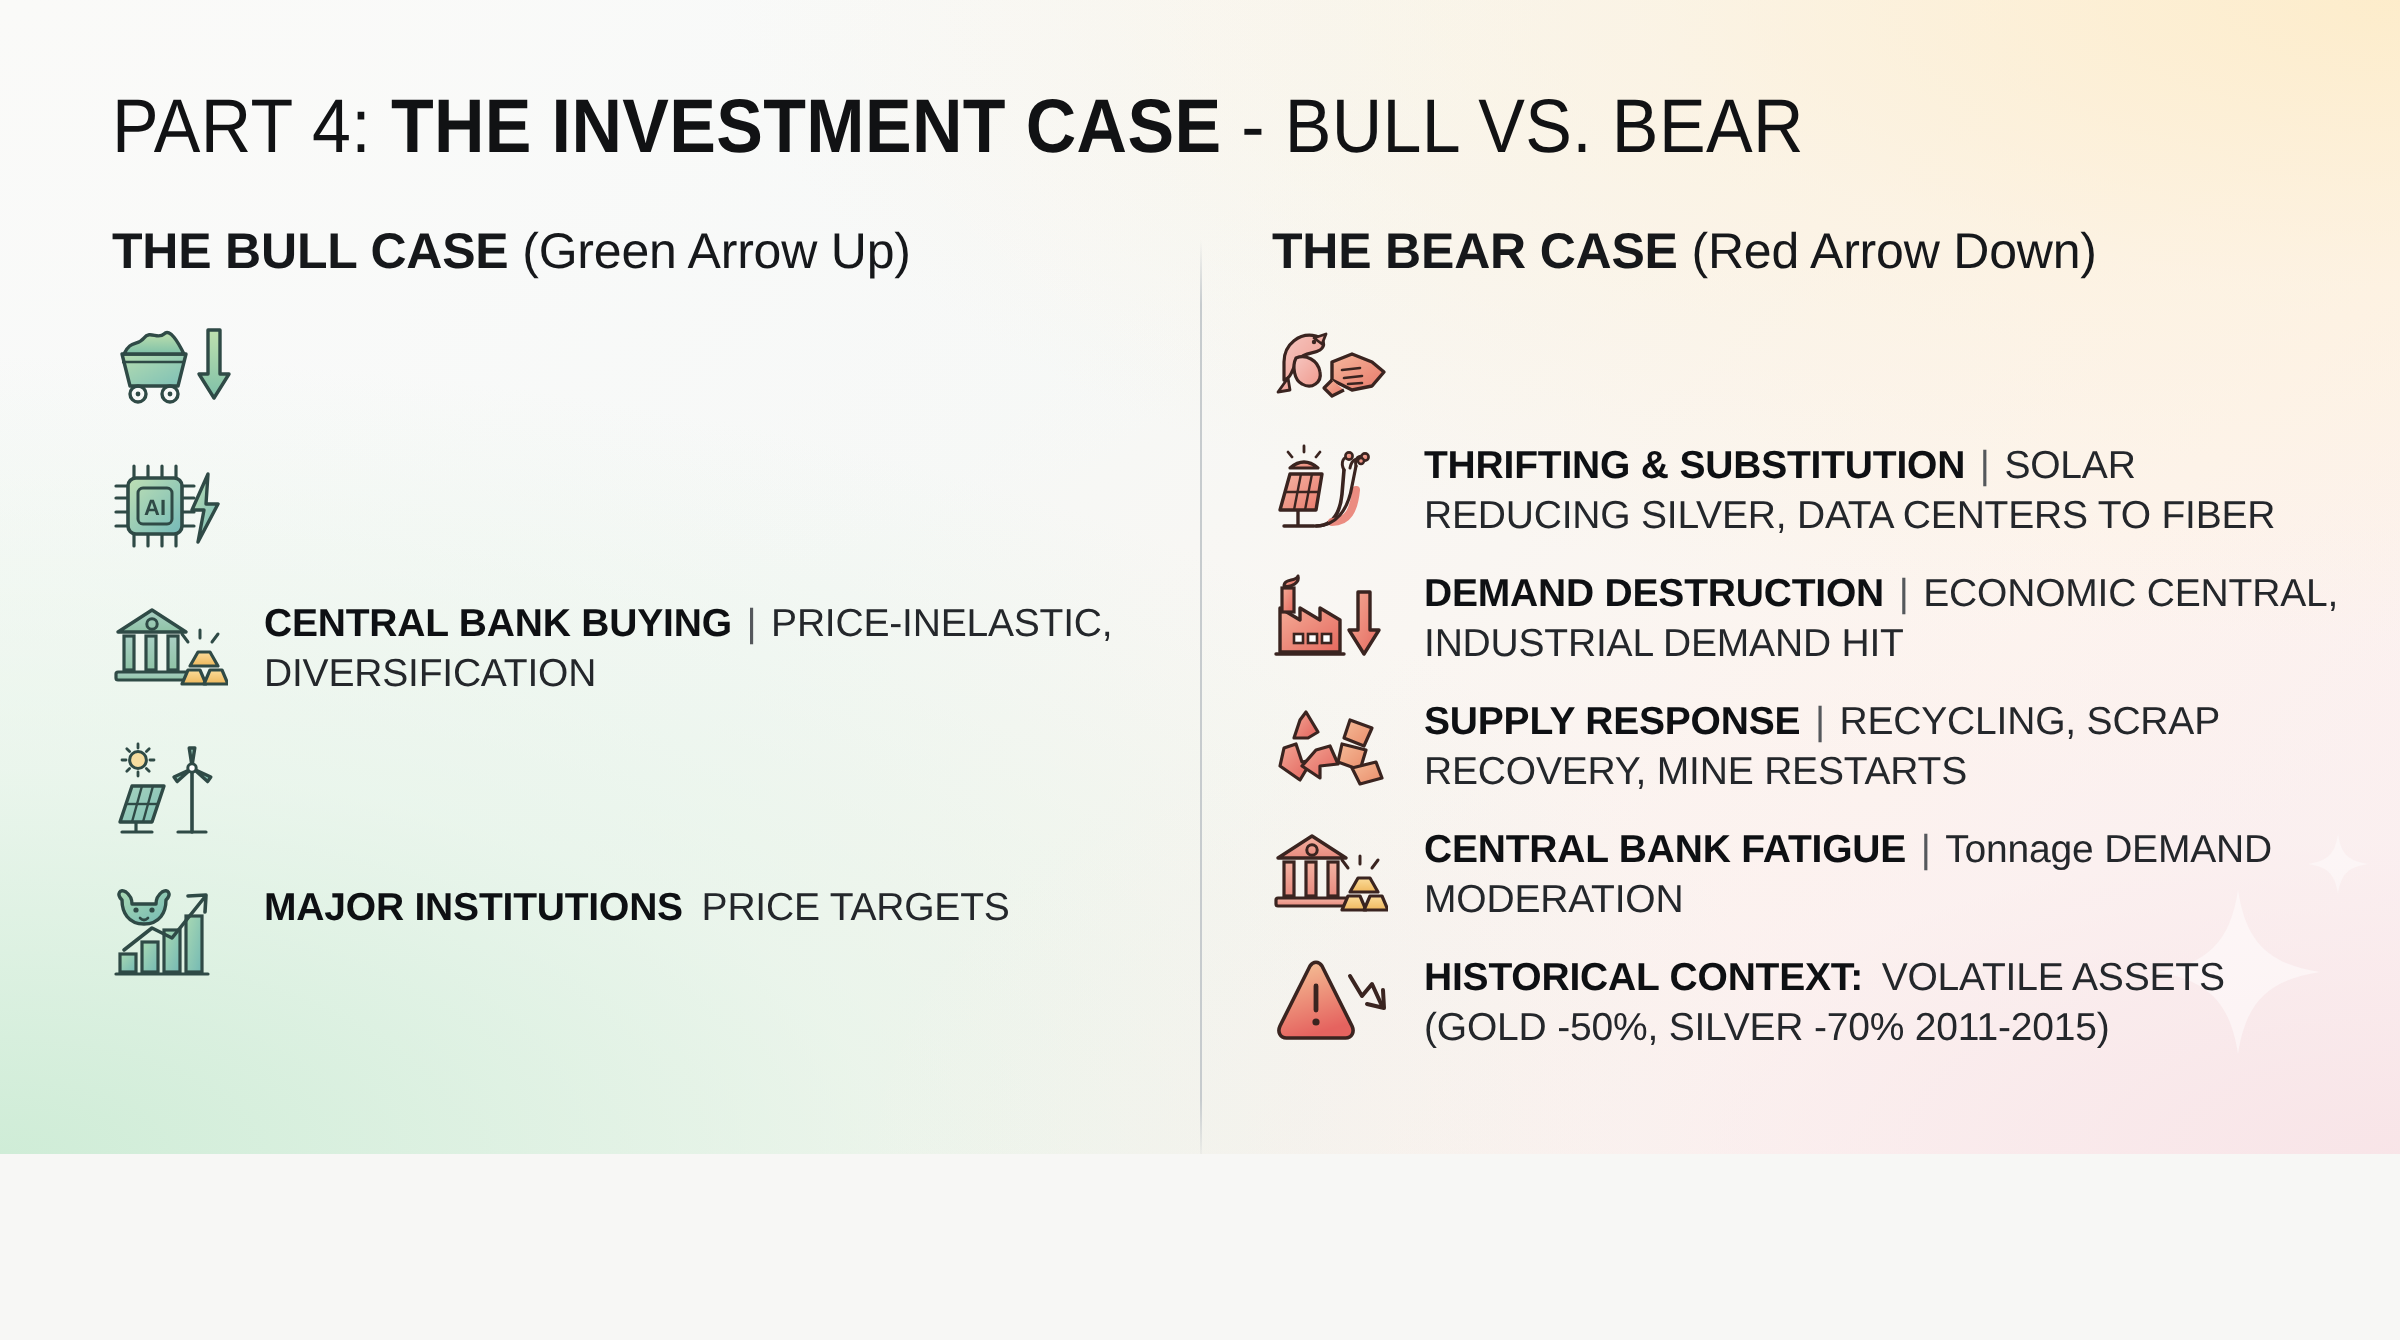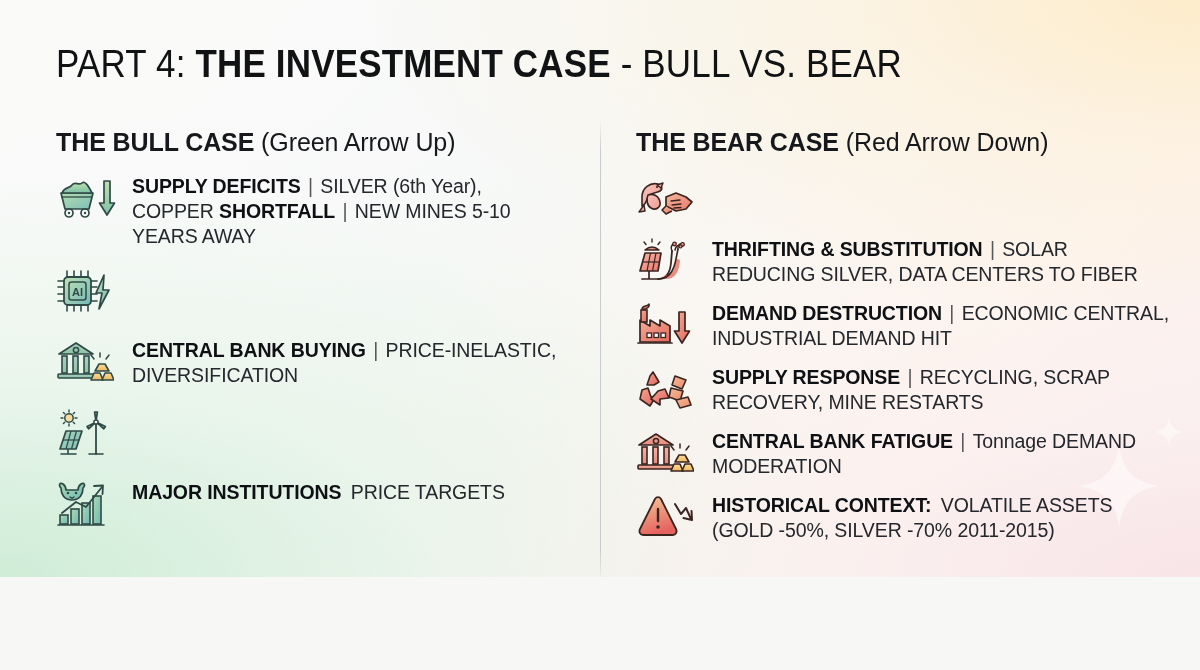--- a/index.html
+++ b/index.html
@@ -50,21 +50,21 @@
   .col { position:relative; }
   .col-bull { width:600px; padding:0 36px 0 56px; }
   .col-bear { width:600px; padding:0 30px 0 36px; }
   .divider {
     position:absolute; left:600px; top:8px;
     width:1px; height:462px;
     background:linear-gradient(180deg, rgba(200,204,206,0) 0%, rgba(196,201,204,.95) 7%, rgba(196,201,204,.95) 93%, rgba(200,204,206,0) 100%);
   }
   .col-head {
     font-size:25px; color:#16181b;
-    margin:16px 0 14px 0; white-space:nowrap;
+    margin:0 0 14px 0; white-space:nowrap;
     letter-spacing:-.1px;
   }
   .col-head .bold { font-weight:700; }
   .col-head .lite { font-weight:400; }
   
   ul.items { list-style:none; }
   li.item {
     display:flex; align-items:flex-start;
     gap:14px;
   }
@@ -132,24 +132,20 @@
               </defs>
               <path d="M5 18 L37 18 L33 34 L9 34 Z" fill="url(#bg1)" stroke="#2f4a46" stroke-width="1.7" stroke-linejoin="round"></path>
               <path d="M6 18 C9 11 13 14 16 10 C19 6 23 11 26 8 C29 5 33 12 36 18 Z" fill="url(#bg1b)" stroke="#2f4a46" stroke-width="1.7" stroke-linejoin="round"></path>
               <line x1="5" y1="22" x2="36" y2="22" stroke="#2f4a46" stroke-width="1.3"></line>
               <circle cx="13" cy="38" r="4" fill="none" stroke="#2f4a46" stroke-width="1.7"></circle>
               <circle cx="29" cy="38" r="4" fill="none" stroke="#2f4a46" stroke-width="1.7"></circle>
               <circle cx="13" cy="38" r="1.2" fill="#2f4a46"></circle>
               <circle cx="29" cy="38" r="1.2" fill="#2f4a46"></circle>
               <path d="M48 6 L54 6 L54 28 L58.5 28 L51 40 L43.5 28 L48 28 Z" fill="url(#bg1b)" stroke="#2f4a46" stroke-width="1.7" stroke-linejoin="round"></path>
             </svg>
-          </span>
-          <span class="txt">
-            <span class="k">SUPPLY DEFICITS</span><span class="sep"> | </span><span class="v">SILVER (6th Year), COPPER</span>
-            <span class="k">SHORTFALL</span><span class="sep"> | </span><span class="v">NEW MINES 5-10 YEARS AWAY</span>
           </span>
         </li>
 
         <li class="item">
           <span class="ico">
             <svg width="58" height="48" viewBox="0 0 58 48">
               <defs>
                 <linearGradient id="bg2" x1="0" y1="0" x2="1" y2="1">
                   <stop offset="0%" stop-color="#bfe0b4"></stop>
                     <stop offset="100%" stop-color="#74b9b8"></stop>

